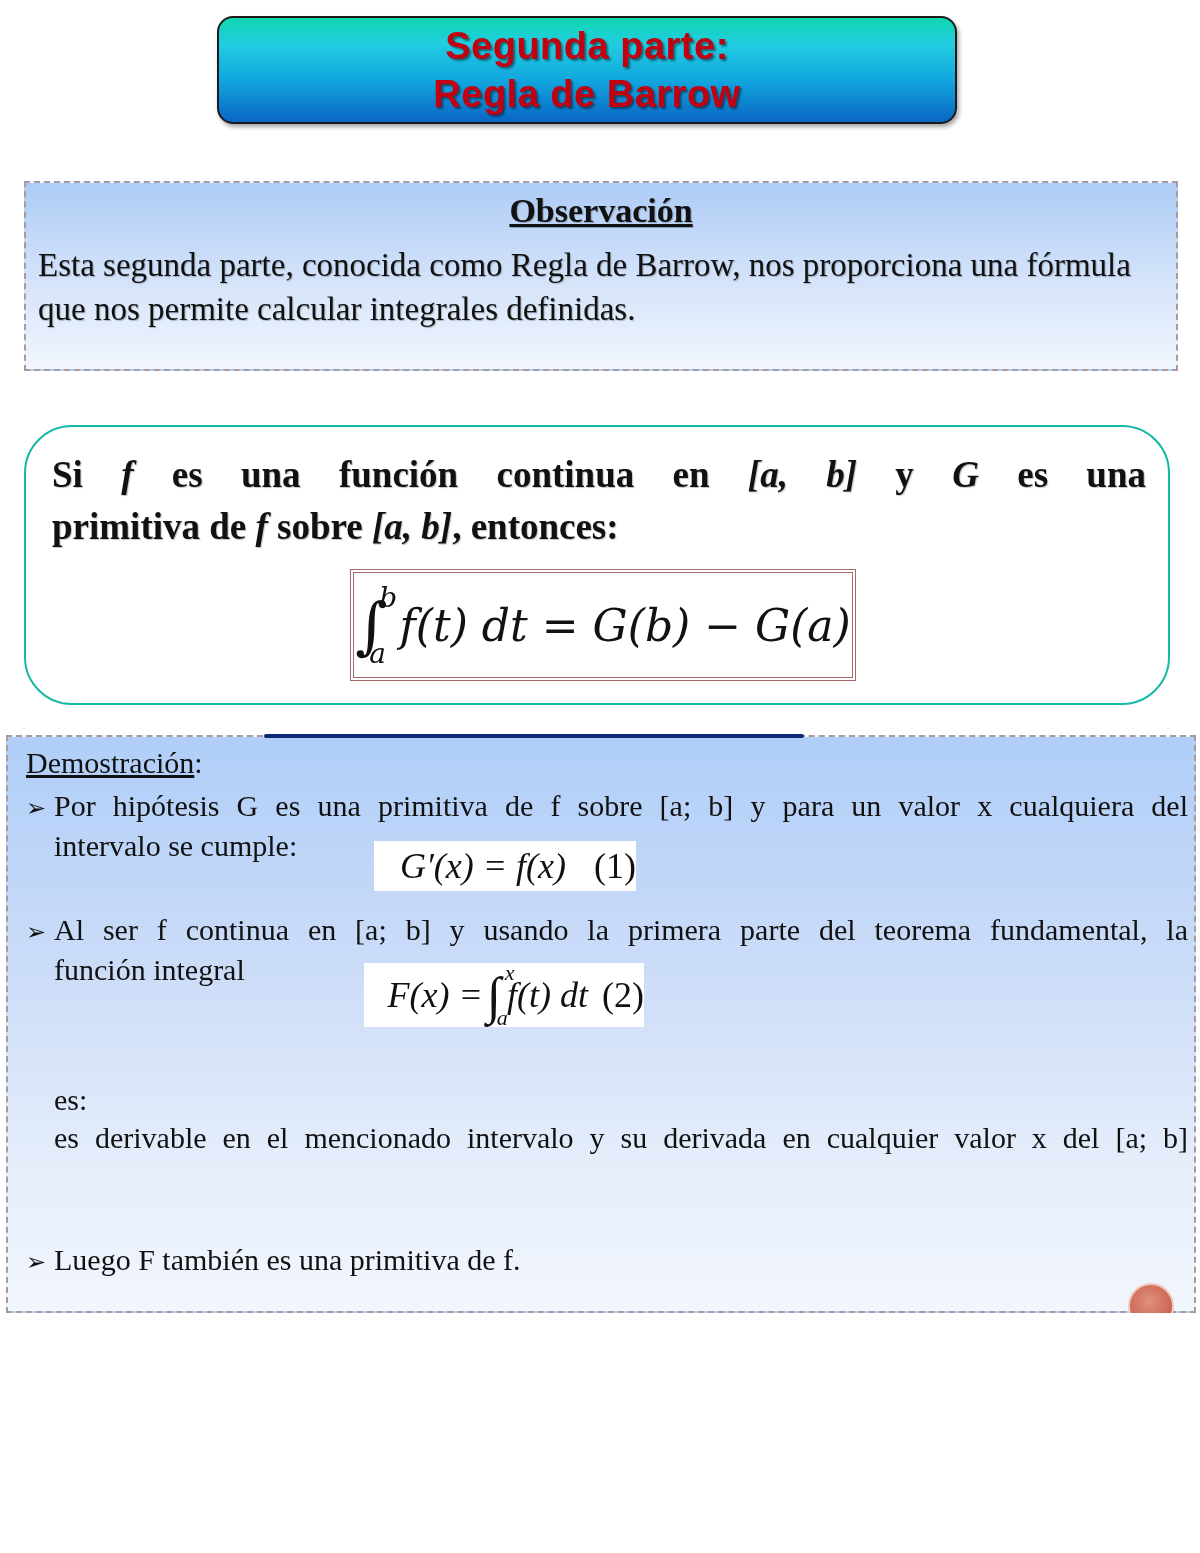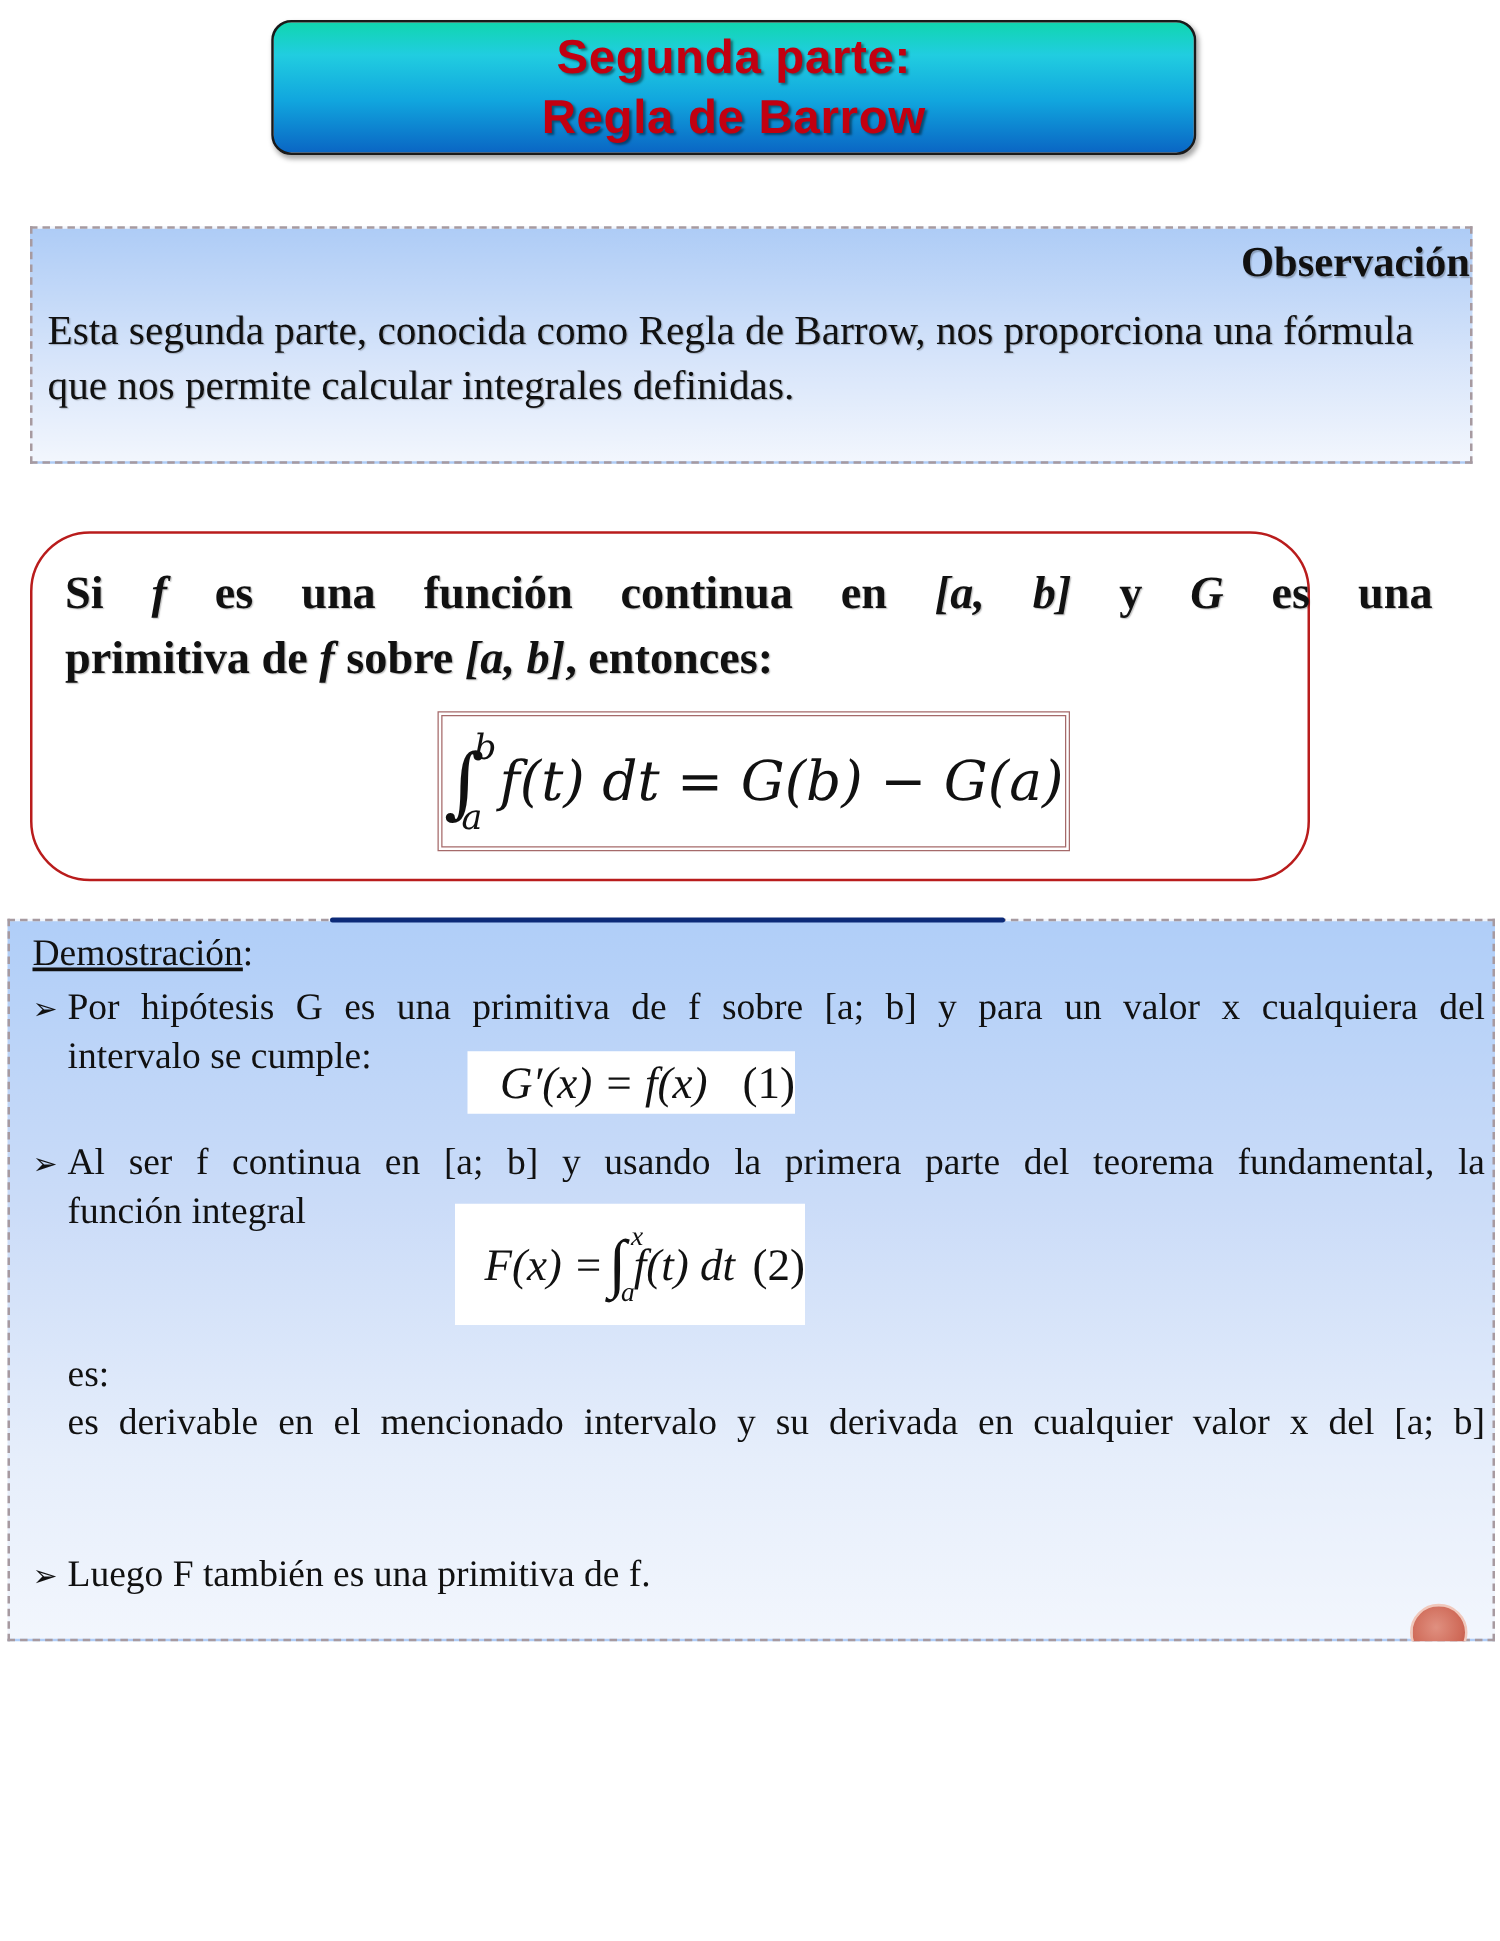--- a/index.html
+++ b/index.html
@@ -18,30 +18,30 @@
     font-family: "Liberation Sans", "DejaVu Sans", sans-serif; font-weight: bold;
     font-size: 38px; line-height: 48px; color: #c20010;
     text-shadow: 2px 2px 2px rgba(0,0,0,0.45); letter-spacing: 0.5px;
   }
   .obs-box {
     position: absolute; left: 24px; top: 181px; width: 1154px; height: 190px;
     box-sizing: border-box; border: 2px dashed #a79aa0;
     background: linear-gradient(to bottom, #aeccf6 0%, #d6e4fa 55%, #f2f6fd 100%);
   }
   .obs-heading {
-    text-align: right; font-size: 34px; font-weight: bold; 
+    text-align: center; font-size: 34px; font-weight: bold; text-decoration: underline;
     margin-top: 8px; line-height: 40px; text-shadow: 1px 1px 1px rgba(0,0,0,0.25);
   }
   .obs-text {
     margin: 12px 10px 0 12px; font-size: 33px; line-height: 44px;
     text-shadow: 1px 1px 1px rgba(0,0,0,0.25);
   }
   .theorem-box {
-    position: absolute; left: 24px; top: 425px; width: 1024px; height: 280px;
-    box-sizing: border-box; border: 2px solid #b91c1c; border-radius: 48px; background: #fff;
+    position: absolute; left: 24px; top: 425px; width: 1146px; height: 280px;
+    box-sizing: border-box; border: 2px solid #14b8a6; border-radius: 48px; background: #fff;
   }
   .theorem-text {
     position: absolute; left: 26px; top: 22px; width: 1094px;
     font-size: 37px; font-weight: bold; line-height: 52px; text-align: justify;
     text-shadow: 1px 1px 1px rgba(0,0,0,0.25);
   }
   .theorem-text .ws { word-spacing: 18px; }
   .formula-box {
     position: absolute; left: 324px; top: 142px; width: 506px; height: 112px;
     box-sizing: border-box; border: 4px double #a56a6a; background: #fff;
@@ -140,21 +140,21 @@
   </div>
   <div class="eq" style="left:366px; top:104px; width:262px; height:50px;">
     <span>G′(x) = f(x)</span>
     <span class="num">(1)</span>
   </div>
 
   <div class="bullet" style="top:174px;">
     <div style="text-align:justify; text-align-last:justify;"><span class="arrow">➢</span><span>Al ser f continua en [a; b] y usando la primera parte del teorema fundamental, la</span></div>
     <div class="indent">función integral</div>
   </div>
-  <div class="eq" style="left:356px; top:226px; width:280px; height:97px;">
+  <div class="eq" style="left:356px; top:226px; width:280px; height:64px;">
     <span>F(x) =</span>
     <span class="int2">
       <span>∫</span>
       <span class="sup">x</span>
       <span class="sub">a</span>
     </span>
     <span>f(t) dt</span>
     <span class="num" style="margin-left:14px;">(2)</span>
   </div>
 

